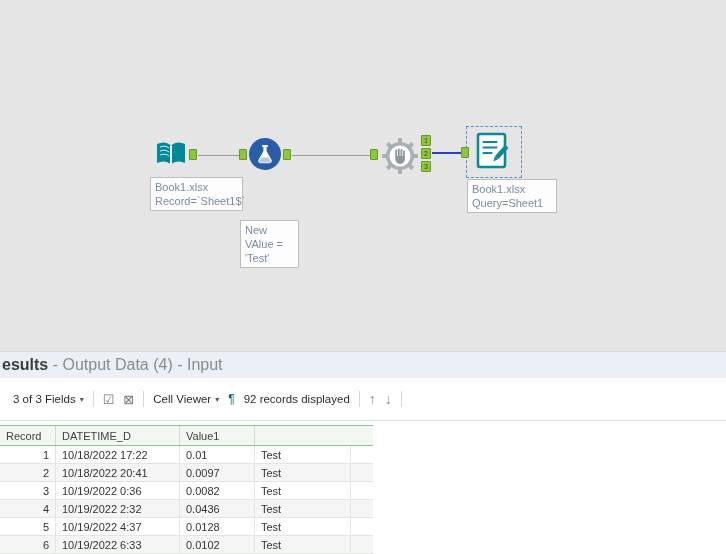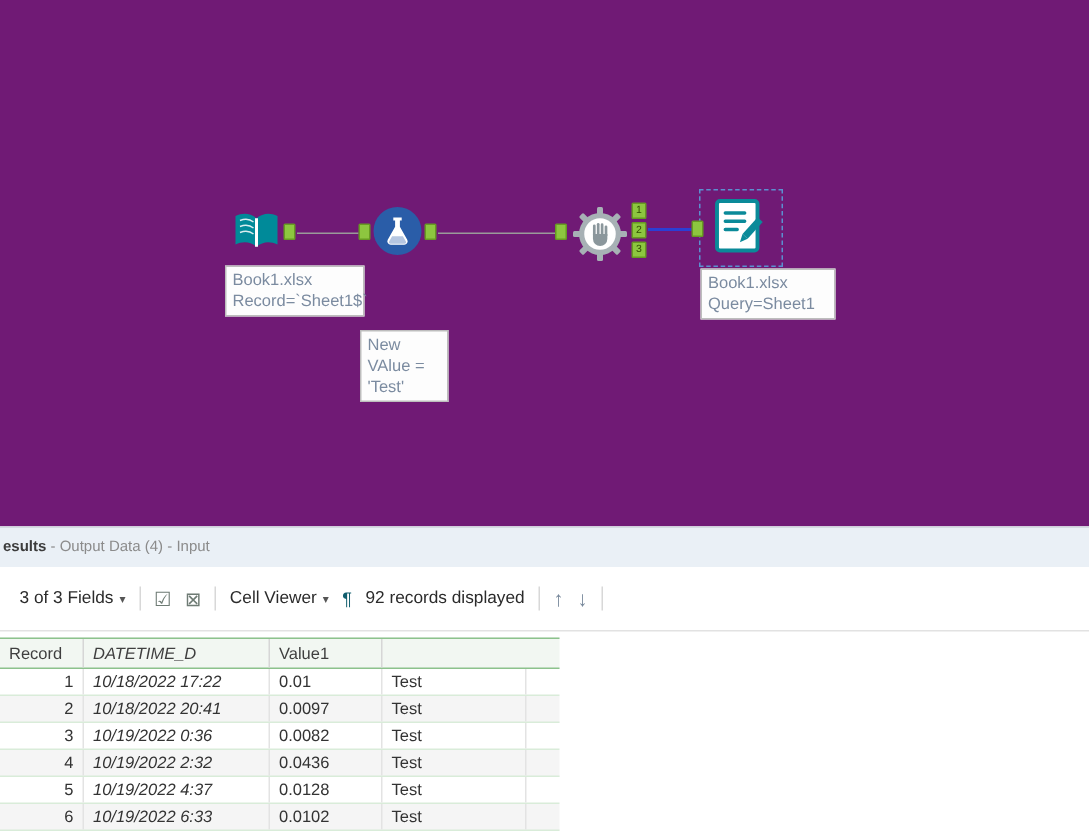--- a/index.html
+++ b/index.html
@@ -1,37 +1,37 @@
 <!DOCTYPE html>
 <html><head>
 <meta charset="utf-8">
 <style>
   * { margin:0; padding:0; box-sizing:border-box; }
   html,body { width:726px; height:554px; overflow:hidden; background:#fff;
               font-family:"Liberation Sans", sans-serif; }
   #app { position:relative; width:726px; height:554px; background:#fff; }
 
   
-  #canvas { position:absolute; left:0; top:0; width:726px; height:351px; background:#701a75; }
+  #canvas { position:absolute; left:0; top:0; width:726px; height:351px; background:#e5e5e5; }
   .tool-icon { position:absolute; }
   .anchor { position:absolute; width:8px; height:11px; background:#8dc63f;
             border:1px solid #679a22; border-radius:1px; }
   .out-anchor { position:absolute; width:10px; height:11px; background:#8dc63f;
             border:1px solid #679a22; border-radius:1px; font-size:7px; line-height:9px;
             text-align:center; color:#2e4d00; }
   .wire { position:absolute; height:1px; background:#9a9a9a; }
   .wire-selected { position:absolute; height:2px; background:#2b3fd4; }
   .selection-box { position:absolute; border:1px dashed #5b8fd0; background:transparent; }
   .annotation { position:absolute; background:#fdfdfd; border:1px solid #bdbdbd;
                 padding:2px 4px; font-size:11px; line-height:14px; color:#7b8ba0; }
 
   
   #results-header { position:absolute; left:0; top:351; width:726px; height:27px;
                     background:#eaf0f6; border-top:1px solid #d4dbe1; top:351px;
-                    line-height:26px; font-size:10px; padding-left:2px; white-space:nowrap; }
+                    line-height:26px; font-size:16px; padding-left:2px; white-space:nowrap; }
   #results-header .bold { font-weight:bold; color:#3c3c3c; }
   #results-header .rest { color:#8b8b8b; }
 
   #toolbar { position:absolute; left:0; top:378px; width:726px; height:43px; background:#fff;
              border-bottom:1px solid #e2e2e2; display:flex; align-items:center;
              padding-left:13px; gap:9px; font-size:11.5px; color:#2b2b2b;text-align:right; }
   .tb-sep { width:1px; height:16px; background:#d8d8d8; }
   .tb-caret { font-size:8px; color:#555; margin-left:4px; }
   .tb-icon { font-size:13px; color:#6e7b74; }
   .tb-pilcrow { font-size:12px; color:#115e6e; }
@@ -40,21 +40,21 @@
 
   #table { position:absolute; left:0; top:425px; width:373px; }
   .t-row { display:flex; height:18px; font-size:11px; color:#333; background:#fff;
            border-bottom:1px solid #d9ecd9; }
   .t-row.even { background:#f5f5f5; }
   .t-head { display:flex; height:21px; font-size:11px; color:#3f3f3f; background:#f2f7f2;
             border-top:1px solid #8cc28c; border-bottom:1px solid #8cc28c; }
   .cell { overflow:hidden; white-space:nowrap; border-right:1px solid #e3e3e3;
           padding:0 6px; line-height:18px; }
   .t-head .cell { border-right:1px solid #d6d6d6; line-height:20px; }
-  .c0 { width:56px; } .c1 { width:124px;font-style:italic; } .c2 { width:75px; } .c3 { width:96px; }
+  .c0 { width:56px; } .c1 { width:124px; } .c2 { width:75px; } .c3 { width:96px; }
   .rec { text-align:right; }
 </style>
 </head>
 <body>
 
 <div id="app">
 
   <div id="canvas">
 
     <div class="tool-icon" style="left:154px; top:137px; width:34px; height:34px;">

